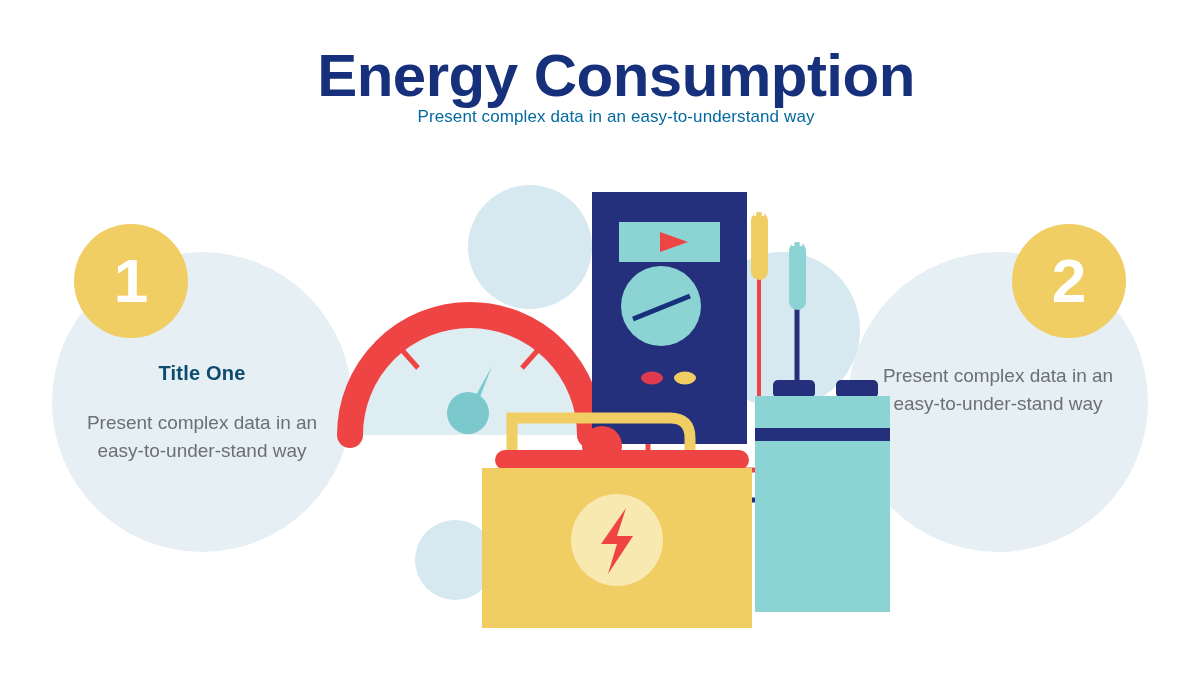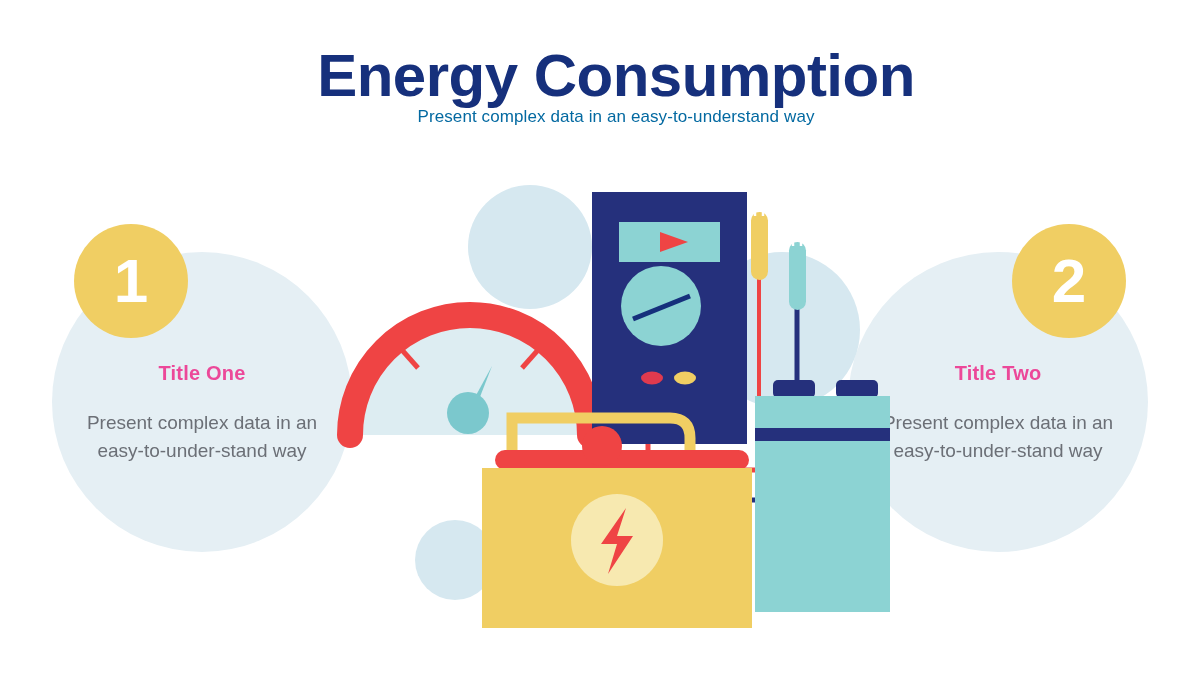--- a/index.html
+++ b/index.html
@@ -77,21 +77,21 @@
   .group-text {
     position: absolute;
     left: 22px;
     top: 110px;
     width: 256px;
     text-align: center;
   }
   .group-title {
     font-size: 20px;
     font-weight: bold;
-    color: #ec4899;
+    color: #0c4a6e;
     margin-bottom: 24px;
     letter-spacing: 0.2px;
   }
   .group-body {
     font-size: 19px;
     color: #6B6F76;
     line-height: 1.45;
   }
 
   #group-left  { left: 52px;  top: 252px; }
@@ -125,21 +125,20 @@
     <div class="group-text">
       <div class="group-title">Title One</div>
       <div class="group-body">Present complex data in an easy-to-under-stand way</div>
     </div>
   </div>
 
   <div class="group" id="group-right">
     <div class="group-circle"></div>
     <div class="badge" id="badge-right">2</div>
     <div class="group-text">
-      <div class="group-title">Title Two</div>
       <div class="group-body">Present complex data in an easy-to-under-stand way</div>
     </div>
   </div>
 
   <div id="illustration">
     <svg width="560" height="470" viewBox="0 0 560 470" xmlns="http://www.w3.org/2000/svg">
 
       <circle cx="200" cy="77" r="62" fill="#D6E8F0"></circle>
       <circle cx="452" cy="160" r="78" fill="#D6E8F0"></circle>
       <circle cx="125" cy="390" r="40" fill="#D6E8F0"></circle>

